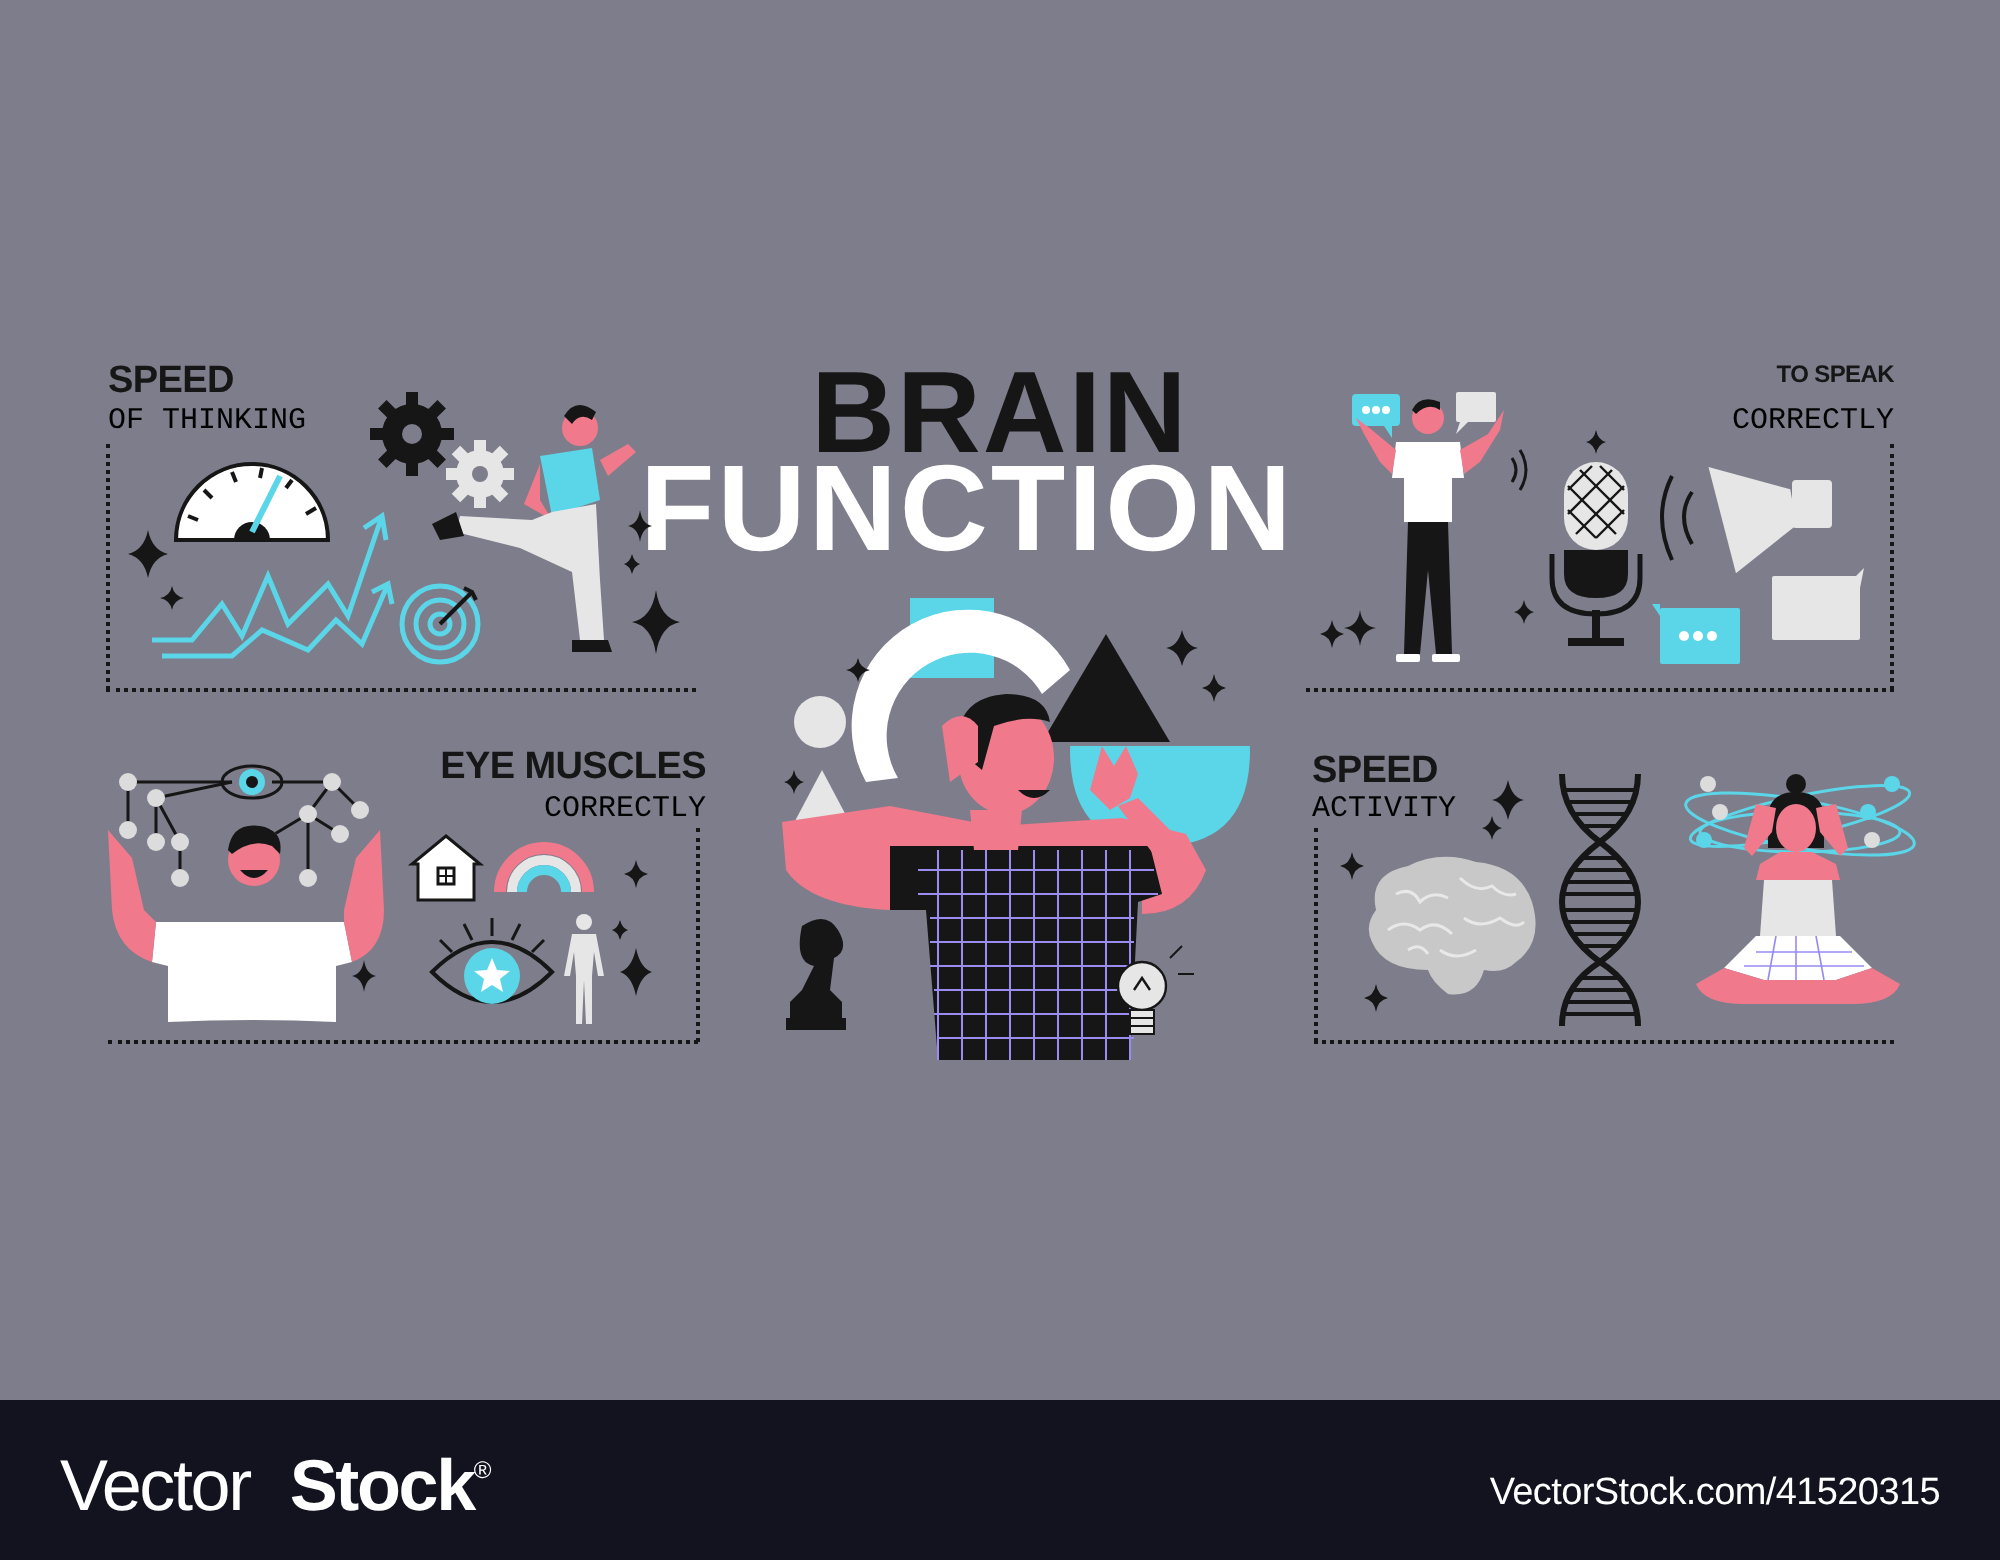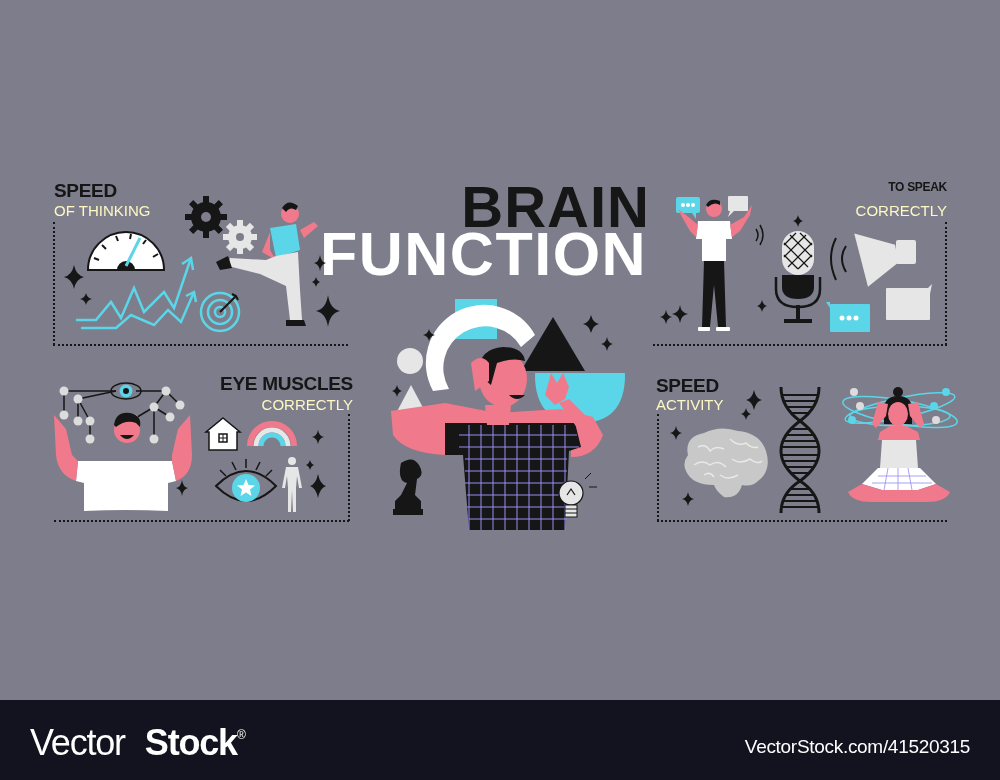--- a/index.html
+++ b/index.html
@@ -1,20 +1,20 @@
 <!DOCTYPE html>
 <html><head>
 <meta charset="utf-8">
 <style>
   html, body { margin:0; padding:0; }
   body { width:1000px; height:780px; position:relative; overflow:hidden; background:#7e7d8b; font-family:"Liberation Sans", sans-serif; }
   .abs { position:absolute; }
   .h-black { color:#161616; font-weight:700; font-family:"Liberation Sans", sans-serif; letter-spacing:-0.3px; }
-  .h-white { color:#fef9c3; font-family:Liberation Sans, sans-serif; }
-  .title1 { left:350px; top:178px; width:300px; text-align:right; font-size:58px; font-weight:700; color:#161616; line-height:58px; letter-spacing:1px; }
+  .h-white { color:#000000; font-family:Liberation Mono, monospace; }
+  .title1 { left:350px; top:178px; width:300px; text-align:center; font-size:58px; font-weight:700; color:#161616; line-height:58px; letter-spacing:1px; }
   .title2 { left:320px; top:228px; width:320px; text-align:center; font-size:61px; font-weight:700; color:#ffffff; line-height:52px; letter-spacing:1.5px; }
   .dot-v { border-left:2px dotted #161616; }
   .dot-h { border-top:2px dotted #161616; }
   .footer { left:0; top:700px; width:1000px; height:80px; background:#12131f; }
   .brand { left:30px; top:722px; font-size:36px; color:#ffffff; letter-spacing:-1.2px; font-family:"Liberation Sans", sans-serif; }
   .brand b { font-weight:700;margin-left:20px; }
   .brand sup { font-size:12px; vertical-align:top; position:relative; top:6px; }
   .url { right:30px; top:736px; font-size:19px; color:#ffffff; letter-spacing:-0.3px; }
   svg { position:absolute; overflow:visible; }
 </style>

